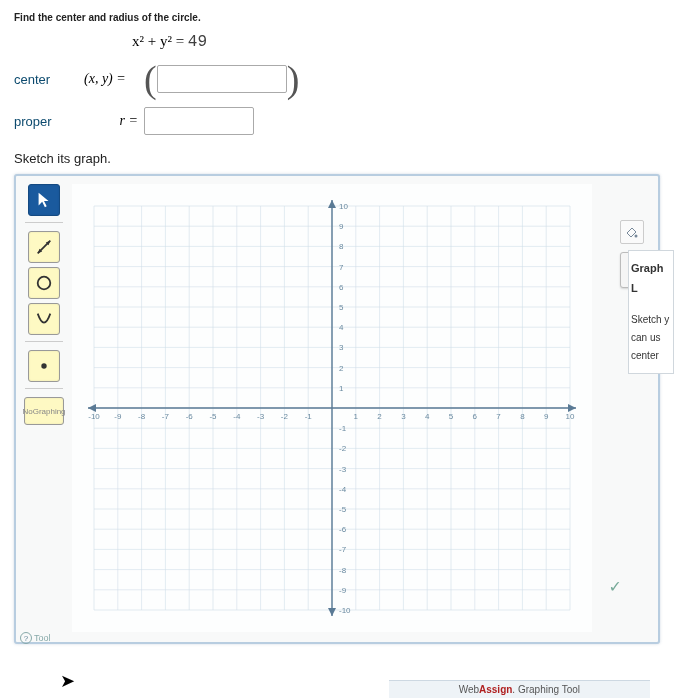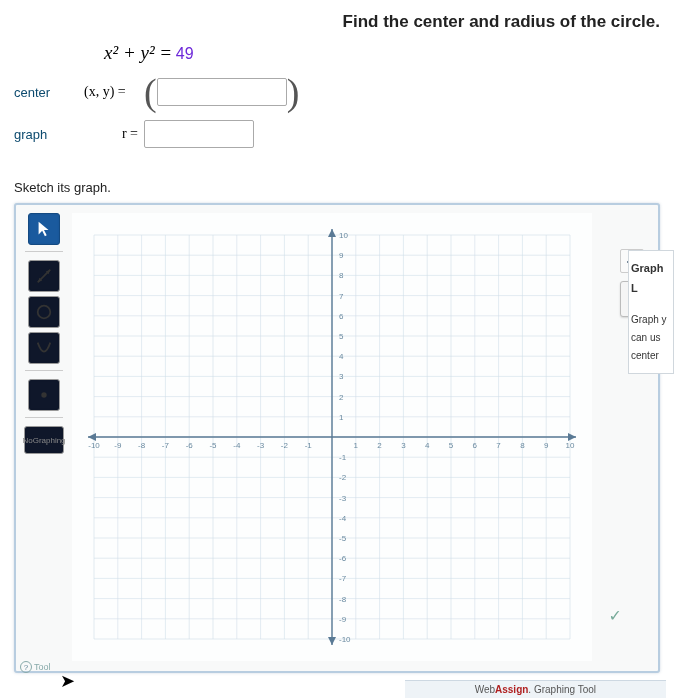--- a/index.html
+++ b/index.html
@@ -1,43 +1,43 @@
 <!DOCTYPE html>
 <html><head>
 <meta charset="utf-8">
 <style>
 * { box-sizing: border-box; margin: 0; padding: 0; }
 body { font-family: Arial, Helvetica, sans-serif; font-size: 13px; background: #e8e9ea; width: 674px; height: 698px; overflow: hidden; position: relative; }
 .page { background: #fff; padding: 12px 14px; height: 698px; position: relative; }
-.prompt { font-weight: bold; font-size: 17px; margin-bottom: 10px; color: #222; text-align: right; }
+.prompt { font-weight: bold; font-size: 10px; margin-bottom: 10px; color: #222; }
 .equation { text-align: left; padding-left: 90px; margin-bottom: 12px; }
-.equation .label { font-style: italic; font-family: "Times New Roman", serif; font-size: 19px; }
-.equation .num { color: #6d28d9; font-family: Liberation Sans, sans-serif; font-size: 16px; }
+.equation .label { font-family: "Times New Roman", serif; font-size: 15px; margin-left: 28px; }
+.equation .num { color: #404040; font-family: Liberation Mono, monospace; font-size: 16px; }
 .row { display: flex; align-items: center; margin: 14px 0; }
 .row .rlabel { width: 70px; font-size: 13px; color: #0c4a6e; }
-.row .xy { font-family: "Times New Roman", serif; font-size: 14px; width: 60px; }
+.row .xy { font-family: "Times New Roman", serif; font-style: italic; font-size: 14px; width: 60px; }
 .paren { font-family: "Times New Roman", serif; font-size: 38px; color: #555; line-height: 0.7; font-weight: 100; }
 input.box { height: 28px; border: 1px solid #aaa; padding: 2px 4px; font-size: 13px; background: #fff; border-radius: 2px; }
 .box.center { width: 130px; }
 .box.radius { width: 110px; }
-.sketch-label { margin-top: 32px; font-size: 13px; color: #222; }
+.sketch-label { margin-top: 16px; font-size: 13px; color: #222; }
 .graph-area { position: relative; margin-top: 8px; border: 2px solid #b8cde0; border-radius: 3px; padding: 8px 6px; background: #f8f9f9; display: flex; height: 470px; box-shadow: 0 0 3px rgba(100,130,160,0.3); }
 .toolbar { width: 44px; display: flex; flex-direction: column; gap: 4px; align-items: center; }
 .tool-sep { width: 38px; height: 3px; border-top: 1px solid #ccc; margin: 2px 0; }
-.tool-btn { width: 32px; height: 32px; border: 1px solid #999; border-radius: 3px; background: #0f172a; display: flex; align-items: center; justify-content: center; cursor: pointer; box-shadow: inset 0 0 2px rgba(0,0,0,0.1); }
+.tool-btn { width: 32px; height: 32px; border: 1px solid #999; border-radius: 3px; background: #fef9c3; display: flex; align-items: center; justify-content: center; cursor: pointer; box-shadow: inset 0 0 2px rgba(0,0,0,0.1); }
 .tool-btn.active { background: #1a5a9e; border-color: #144a82; }
 .tool-btn.nosol { height: 28px; width: 40px; font-size: 8px; color: #888; text-align: center; line-height: 1.1; padding-top: 2px; }
 .tool-btn svg { width: 18px; height: 18px; }
 .canvas-wrap { flex: 1; position: relative; margin-left: 6px; }
 .fill-btn { position: absolute; right: -2px; top: 68px; width: 34px; height: 36px; border: 1px solid #bbb; border-radius: 3px; background: #f5f5f5; font-size: 9px; color: #777; display: flex; flex-direction: column; align-items: center; justify-content: center; box-shadow: 0 1px 2px rgba(0,0,0,0.15); gap: 2px; }
 .fill-small { position: absolute; right: 8px; top: 36px; width: 24px; height: 24px; border: 1px solid #ccc; border-radius: 2px; background: #fafafa; display:flex; align-items:center; justify-content:center; }
 svg.grid { background: #fdfefe; }
 .side-panel { position: absolute; right: 0; top: 250px; width: 46px; background: #fff; border: 1px solid #d0d7dd; padding: 8px 2px; font-size: 10px; line-height: 1.8; color: #333; }
 .side-panel .hdr { font-weight: bold; font-size: 11px; margin-bottom: 12px; }
-.footer { position: absolute; bottom: 0; right: 8px; font-size: 10px; color: #555; background: #eef3f7; padding: 3px 70px; border-top: 1px solid #cdd8e2; }
+.footer { position: absolute; bottom: 0; right: 24px; font-size: 10px; color: #555; background: #eef3f7; padding: 3px 70px; border-top: 1px solid #cdd8e2; }
 .footer b.red { color: #b02020; }
 .help-icon { position: absolute; bottom: -2px; left: 4px; font-size: 9px; color: #8aa; display:flex; align-items:center; gap:2px; }
 .help-icon .circ { width:12px; height:12px; border-radius:50%; border:1px solid #8aa; display:inline-flex; align-items:center; justify-content:center; color:#689; font-size:8px; }
 .check { position: absolute; right: 30px; bottom: 38px; color: #7a9; font-size: 16px; }
 .cursor-arrow { position: absolute; bottom: 6px; left: 60px; font-size: 18px; color: #000; }
 </style>
 </head>
 <body>
 
 <div class="page">
@@ -50,21 +50,21 @@
 
   <div class="row">
     <div class="rlabel">center</div>
     <div class="xy">(x, y)  =</div>
     <span class="paren">(</span>
     <input class="box center" value="" style="">
     <span class="paren">)</span>
   </div>
 
   <div class="row">
-    <div class="rlabel">graph</div>
+    <div class="rlabel">proper</div>
     <div class="xy" style="text-align:right;padding-right:6px;">r  =</div>
     <input class="box radius" value="" style="">
   </div>
 
   <div class="sketch-label">Sketch its graph.</div>
 
   <div class="graph-area">
     <div class="toolbar">
       <div class="tool-btn active">
         <svg viewBox="0 0 20 20">
@@ -210,21 +210,21 @@
     </div>
 
     <div class="help-icon">
       <span class="circ">?</span>
       <span>Tool</span>
     </div>
   </div>
 
   <div class="side-panel">
     <div class="hdr">Graph L</div>
-    <div>Graph y</div>
+    <div>Sketch y</div>
     <div>can us</div>
     <div>center</div>
   </div>
 
   <div class="footer">
     <span>Web</span><b class="red">Assign</b><span>. Graphing Tool</span>
   </div>
   <div class="cursor-arrow">➤</div>
 </div>
 

